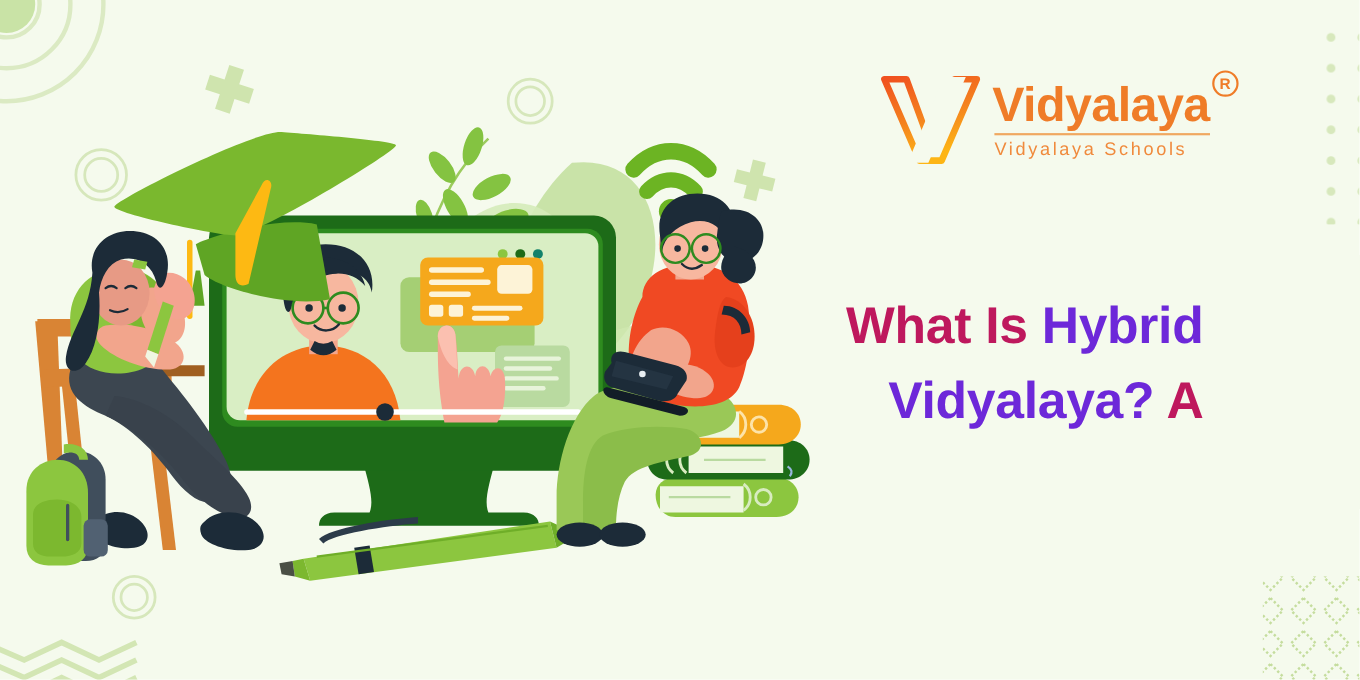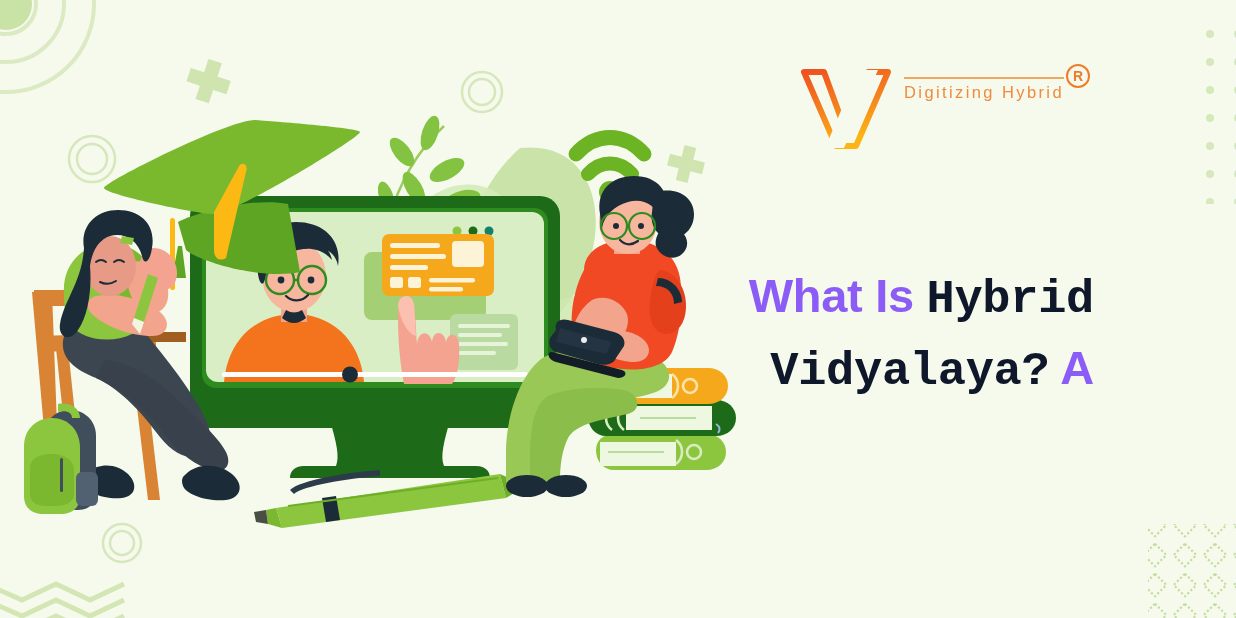--- a/index.html
+++ b/index.html
@@ -68,22 +68,22 @@
     position:absolute;
     right:142px; top:262px;
     width:520px;
     text-align:right;
     font-size:47px;
     font-weight:bold;
     line-height:1.45;
     color:#333333;
     letter-spacing:-0.3px;
   }
-  #headline .accent { color:#0f172a;font-family:Liberation Mono, monospace; }
-  #headline .plain  { color:#8b5cf6; font-weight:bold; }
+  #headline .accent { color:#6d28d9; }
+  #headline .plain  { color:#be185d; font-weight:bold; }
 </style>
 </head>
 <body>
 
 <div id="banner">
 
   <svg class="layer" viewBox="0 0 1236 618" xmlns="http://www.w3.org/2000/svg">
     <defs>
       <pattern id="dotgrid" x="0" y="0" width="28" height="28" patternUnits="userSpaceOnUse">
         <circle cx="6" cy="6" r="4" fill="#d7e8bc"></circle>
@@ -387,22 +387,23 @@
 
   <div id="logo-block">
     <svg id="logo-mark" viewBox="0 0 92 82" xmlns="http://www.w3.org/2000/svg">
       <path d="M4 4 L24 4 L46 64 L68 4 L88 4 L56 78 L36 78 Z" fill="none" stroke="url(#vgrad)" stroke-width="6" stroke-linejoin="round"></path>
       <path d="M30 4 L72 4 L40 78 L26 78 L54 12 L30 12 Z" fill="#f5faed"></path>
       <path d="M64 2 L78 2 L44 80 L30 80 Z" fill="#f5faed"></path>
       <path d="M66 4 L76 4 L44 78 L36 78 Z" fill="url(#vgrad)" opacity="0"></path>
     </svg>
     <div id="logo-text-col">
       <div id="logo-reg">R</div>
+      <div id="logo-wordmark">Vidyalaya</div>
       <div id="logo-rule"></div>
-      <div id="logo-tagline">Digitizing Hybrid</div>
+      <div id="logo-tagline">Vidyalaya Schools</div>
     </div>
   </div>
 
   <h1 id="headline">
     <span class="plain">What Is </span><span class="accent">Hybrid</span><br>
     <span class="accent">Vidyalaya?</span><span class="plain"> A</span><br>
   </h1>
 
 </div>
 

